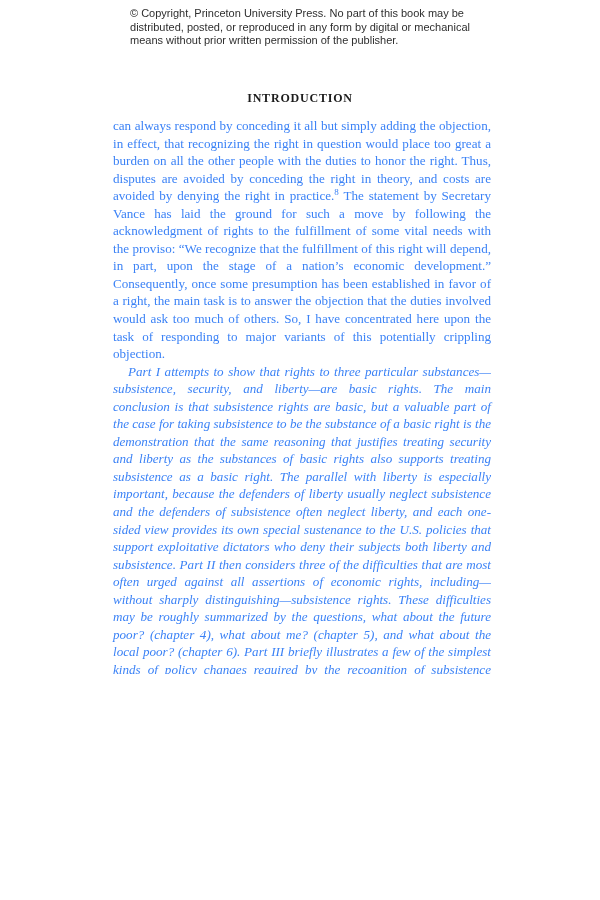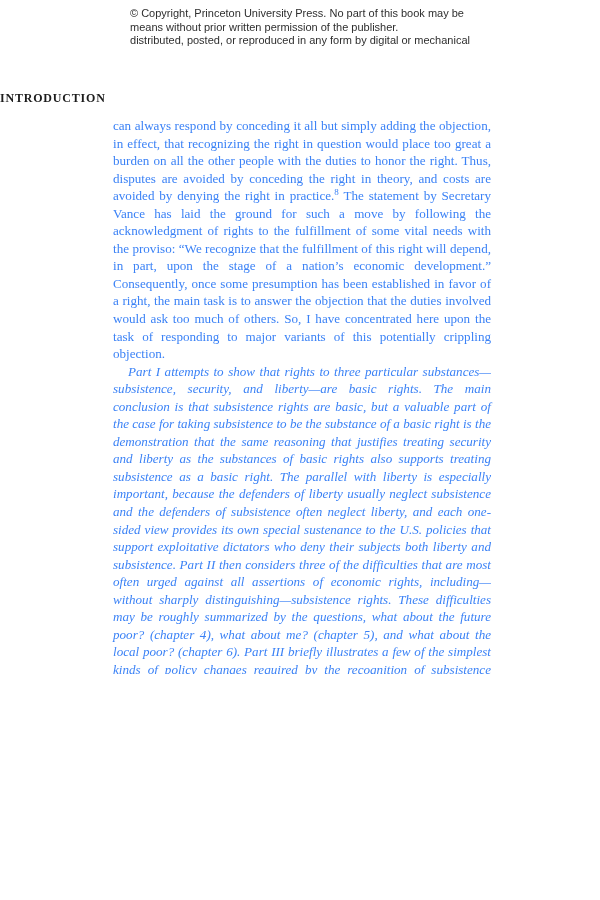--- a/index.html
+++ b/index.html
@@ -29,20 +29,21 @@
   }
   .copyright-inner {
     display: inline-block;
     text-align: left;
   }
   .chapter-heading {
     position: absolute;
     top: 91px;
     left: 0;
     right: 0;
+    text-align: center;
     font-family: "Liberation Serif", serif;
     font-weight: bold;
     font-size: 12px;
     letter-spacing: 0.8px;
     color: #1c1c1c;
   }
   .text-block {
     position: absolute;
     top: 117px;
     left: 113px;
@@ -86,22 +87,22 @@
   }
 </style>
 </head>
 <body>
 
 <div class="page">
 
   <div class="copyright-block">
     <div class="copyright-inner">
       <div>© Copyright, Princeton University Press. No part of this book may be</div>
+      <div>distributed, posted, or reproduced in any form by digital or mechanical</div>
       <div>means without prior written permission of the publisher.</div>
-      <div>distributed, posted, or reproduced in any form by digital or mechanical</div>
     </div>
   </div>
 
   <div class="chapter-heading">INTRODUCTION</div>
 
   <div class="text-block">
     <p class="para"><span>can always respond by conceding it all but simply adding the objection, in effect, that recognizing the right in question would place too great a burden on all the other people with the duties to honor the right. Thus, disputes are avoided by conceding the right in theory, and costs are avoided by denying the right in practice.</span><sup class="footnote">8</sup><span> The statement by Secretary Vance has laid the ground for such a move by following the acknowledgment of rights to the fulfillment of some vital needs with the proviso: “We recognize that the fulfillment of this right will depend, in part, upon the stage of a nation’s economic development.” Consequently, once some presumption has been established in favor of a right, the main task is to answer the objection that the duties involved would ask too much of others. So, I have concentrated here upon the task of responding to major variants of this potentially crippling objection.</span></p>
     <p class="para indented">Part I attempts to show that rights to three particular substances—subsistence, security, and liberty—are basic rights. The main conclusion is that subsistence rights are basic, but a valuable part of the case for taking subsistence to be the substance of a basic right is the demonstration that the same reasoning that justifies treating security and liberty as the substances of basic rights also supports treating subsistence as a basic right. The parallel with liberty is especially important, because the defenders of liberty usually neglect subsistence and the defenders of subsistence often neglect liberty, and each one-sided view provides its own special sustenance to the U.S. policies that support exploitative dictators who deny their subjects both liberty and subsistence. Part II then considers three of the difficulties that are most often urged against all assertions of economic rights, including—without sharply distinguishing—subsistence rights. These difficulties may be roughly summarized by the questions, what about the future poor? (chapter 4), what about me? (chapter 5), and what about the local poor? (chapter 6). Part III briefly illustrates a few of the simplest kinds of policy changes required by the recognition of subsistence rights.</p>
   </div>
 

